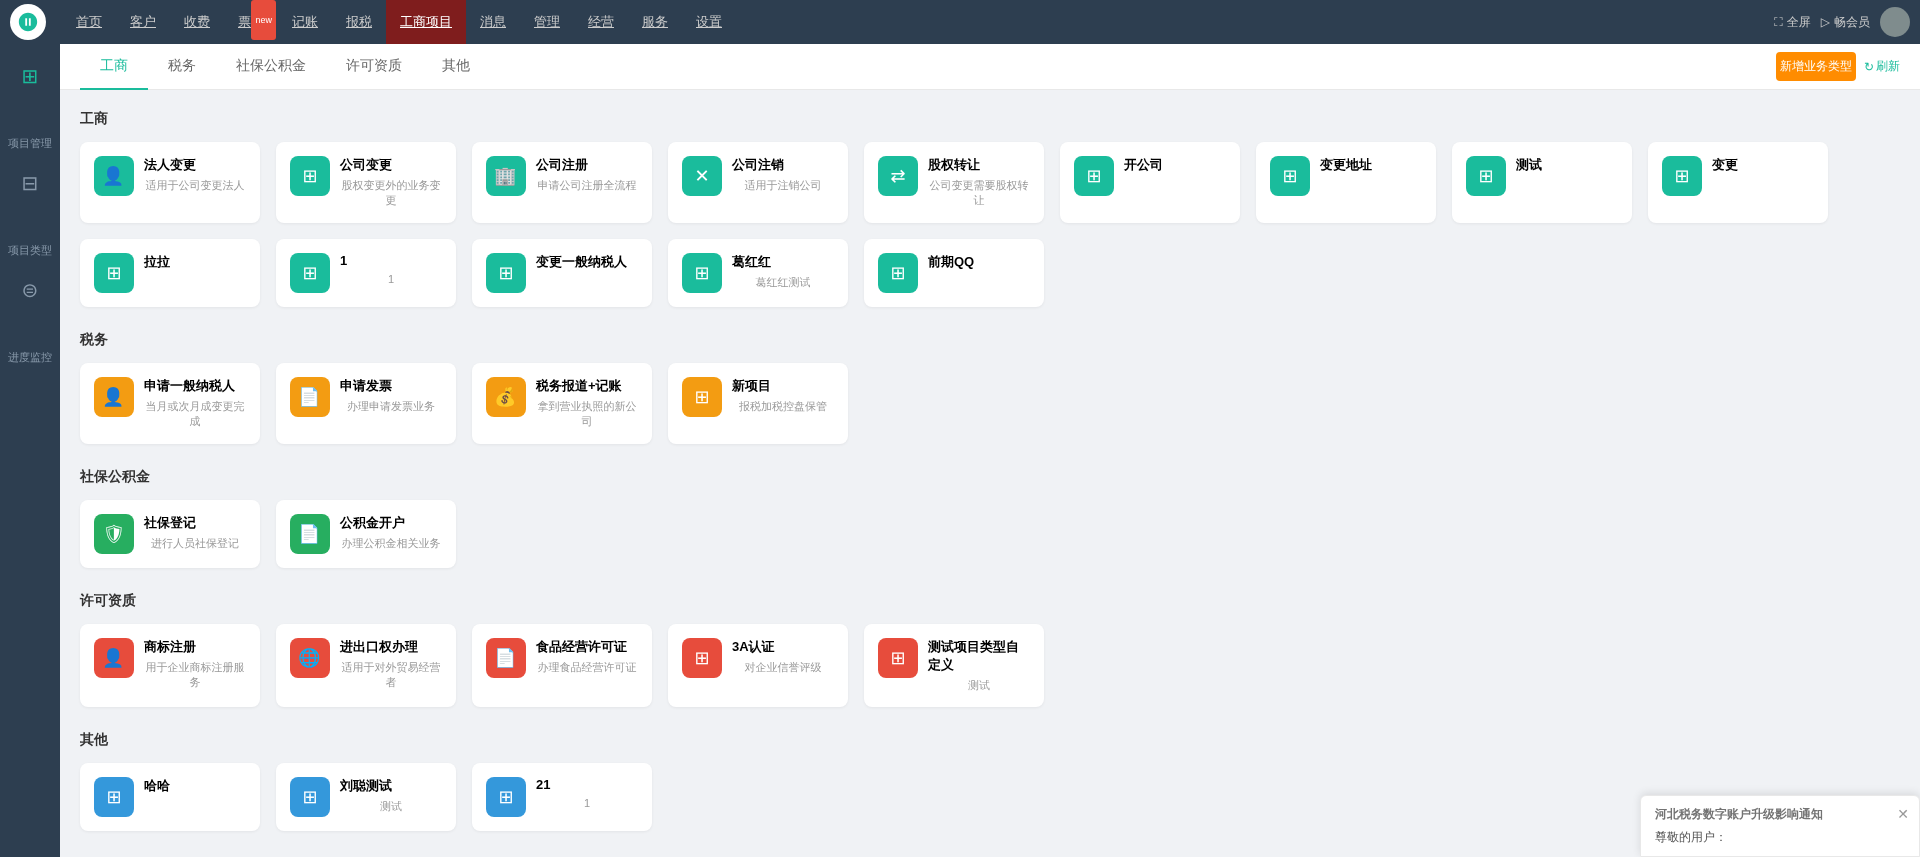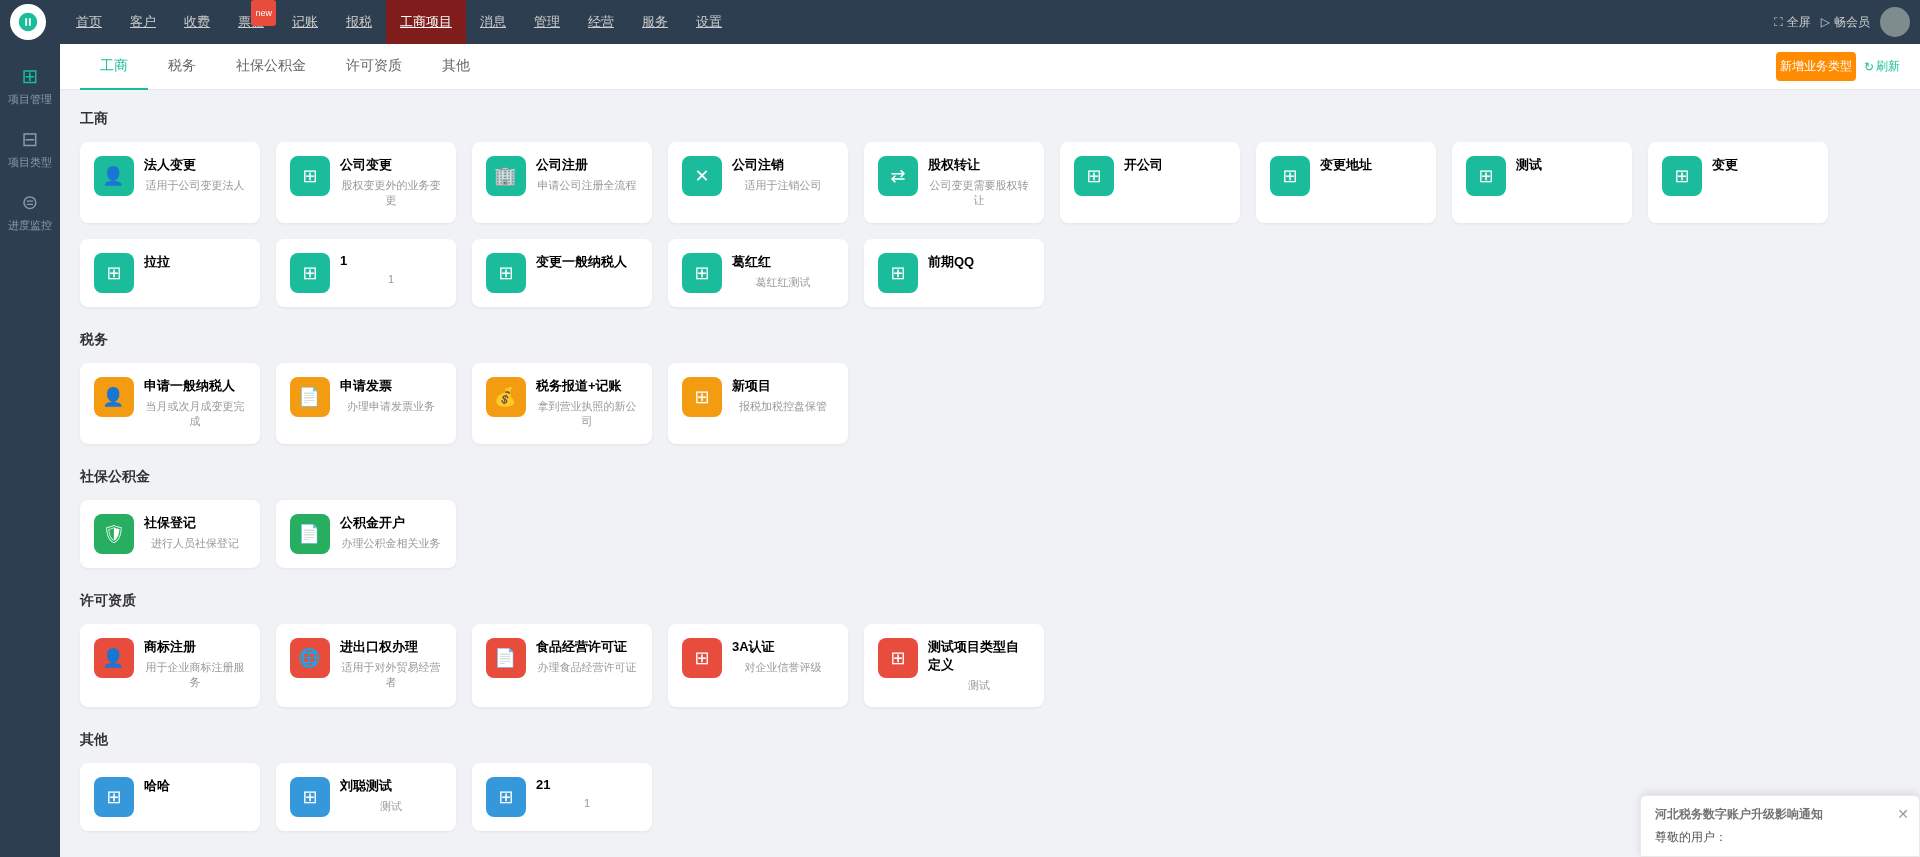--- a/index.html
+++ b/index.html
@@ -5,34 +5,34 @@
     * { box-sizing: border-box; margin: 0; padding: 0; }
     body { font-family: 'Microsoft YaHei', Arial, sans-serif; background: #f5f5f5; font-size: 13px; color: #333; display: flex; flex-direction: column; height: 100vh; overflow: hidden; }
 
     
     .top-nav { background: #2d3e50; height: 44px; display: flex; align-items: center; padding: 0 10px; flex-shrink: 0; }
     .top-nav .logo { width: 36px; height: 36px; background: white; border-radius: 50%; display: flex; align-items: center; justify-content: center; margin-right: 16px; }
     .top-nav .logo svg { width: 22px; height: 22px; }
     .nav-items { display: flex; align-items: center; flex: 1; gap: 0; }
     .nav-item { color: #ccc; padding: 0 14px; height: 60px; display: flex; align-items: center; cursor: pointer; font-size: 13px; position: relative; text-decoration: underline; }
     .nav-item.active { background: #7f1d1d; color: white; }
-    .nav-item .new-badge { background: #e74c3c; color: white; font-size: 9px; padding: 8px 4px; border-radius: 3px; position: absolute; top: 8px; right: 2px; }
+    .nav-item .new-badge { background: #e74c3c; color: white; font-size: 9px; padding: 15px 4px; border-radius: 3px; position: absolute; top: 8px; right: 2px; }
     .nav-right { display: flex; align-items: center; gap: 10px; margin-left: auto; }
     .nav-right .btn-fullscreen { color: #ccc; font-size: 12px; display: flex; align-items: center; gap: 4px; cursor: pointer; }
     .nav-right .btn-vip { color: #ccc; font-size: 12px; display: flex; align-items: center; gap: 4px; cursor: pointer; }
     .nav-right .avatar { width: 30px; height: 30px; background: #7f8c8d; border-radius: 50%; cursor: pointer; }
 
     
     .main-layout { display: flex; flex: 1; overflow: hidden; }
 
     
     .sidebar { width: 60px; background: #2d3e50; display: flex; flex-direction: column; align-items: center; padding-top: 10px; flex-shrink: 0; }
     .sidebar-item { display: flex; flex-direction: column; align-items: center; padding: 10px 5px; cursor: pointer; color: #8899aa; width: 100%; text-align: center; gap: 4px; }
     .sidebar-item .sidebar-icon { width: 24px; height: 24px; }
-    .sidebar-item .sidebar-label { font-size: 11px; }
+    .sidebar-item .sidebar-label { font-size: 11px; margin-top: 44px; }
 
     
     .content-area { flex: 1; overflow-y: auto; background: #f0f2f5; }
 
     
     .tab-bar { background: white; display: flex; align-items: center; padding: 0 20px; border-bottom: 1px solid #e8e8e8; height: 46px; position: relative; }
     .tab-item { padding: 0 20px; height: 46px; display: flex; align-items: center; cursor: pointer; font-size: 14px; color: #666; border-bottom: 2px solid transparent; }
     .tab-item.active { color: #1abc9c; border-bottom: 2px solid #1abc9c; }
     .tab-actions { margin-left: auto; display: flex; align-items: center; gap: 8px; }
     .btn-add-type { background: #ff8c00; color: white; border: none; padding: 6px 4px; border-radius: 4px; cursor: pointer; font-size: 12px; }

